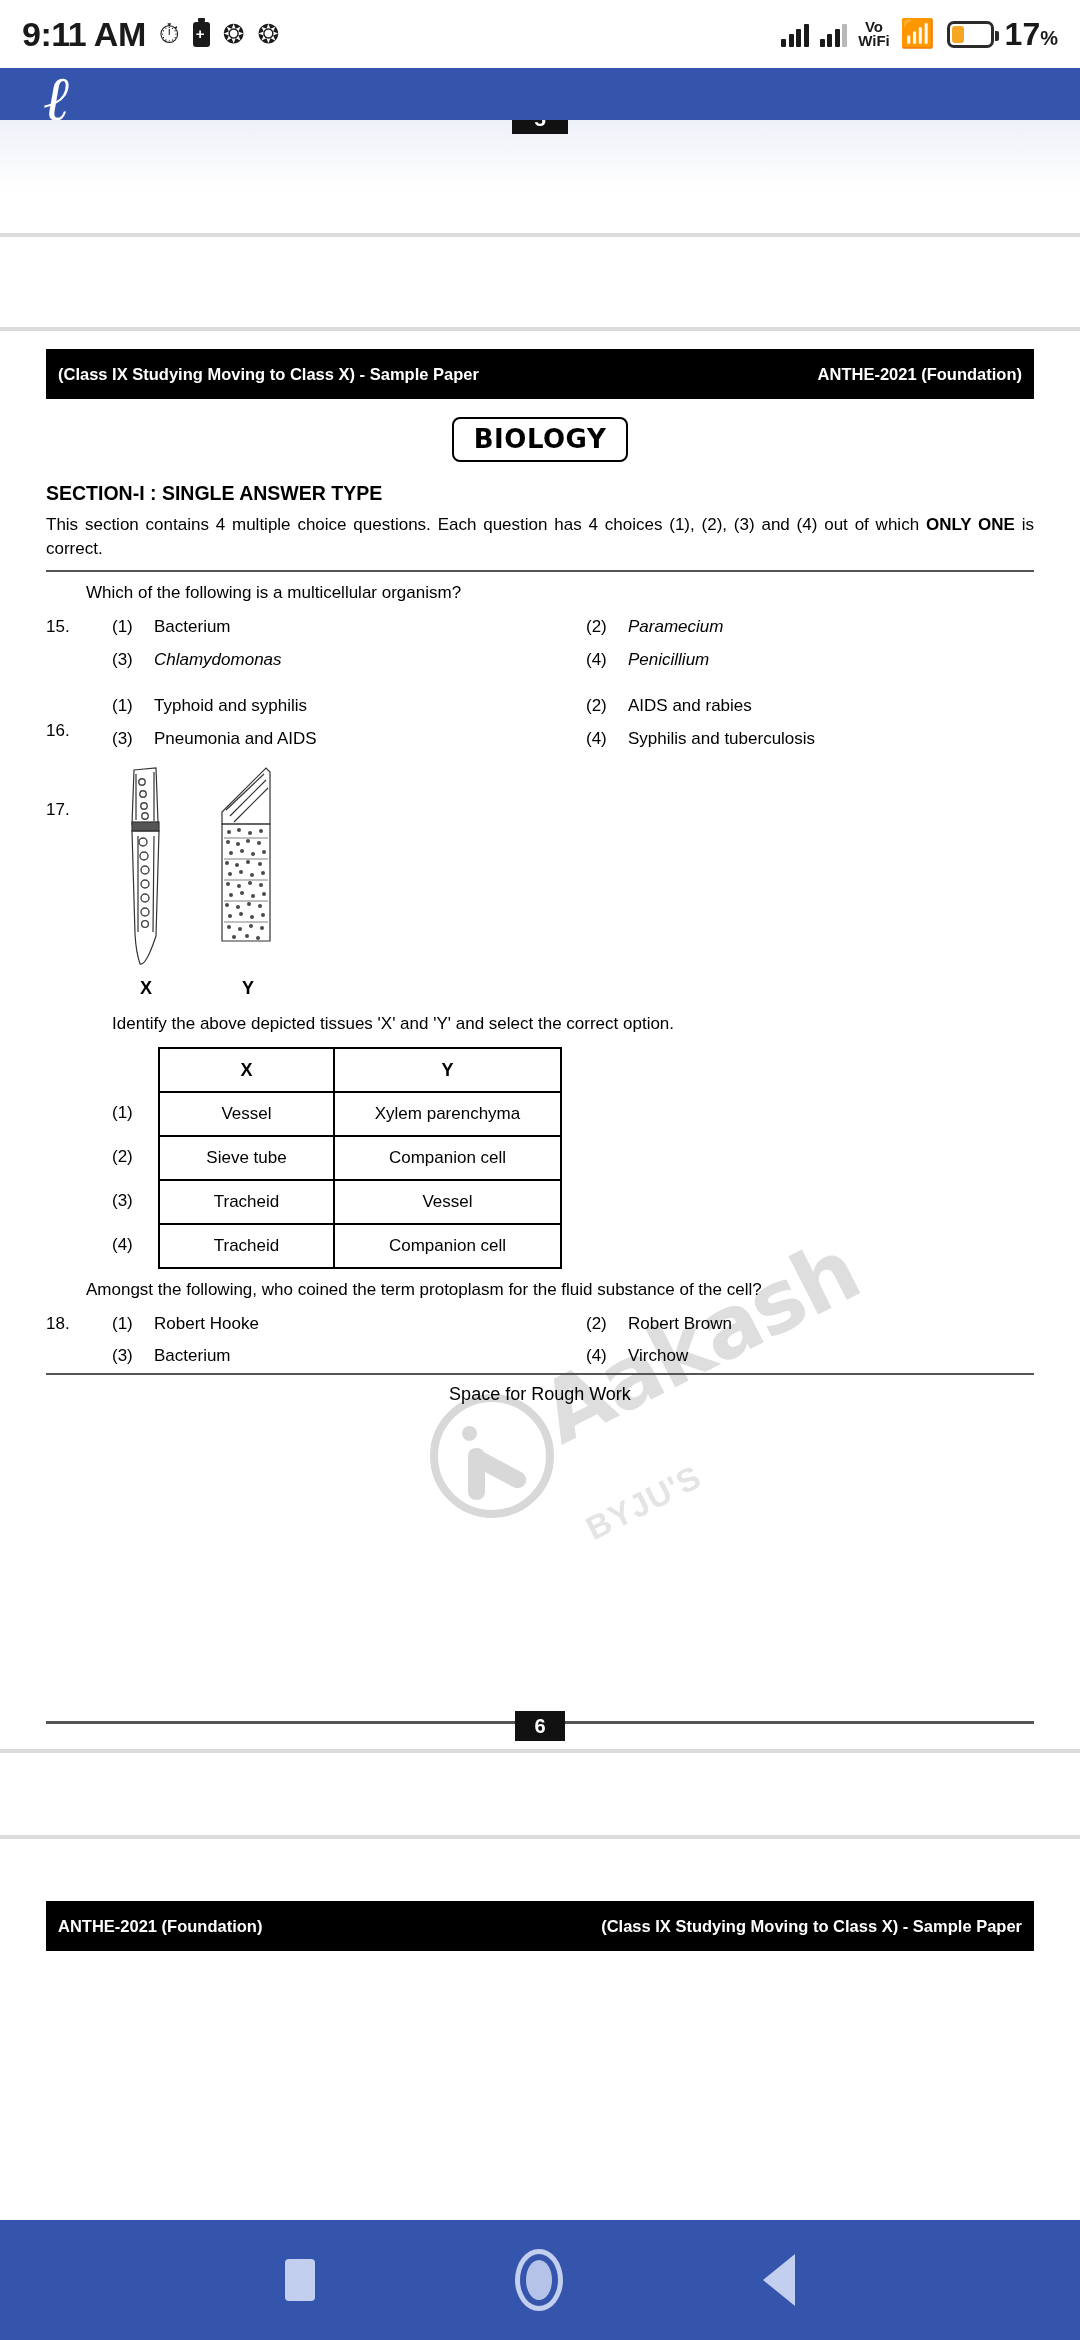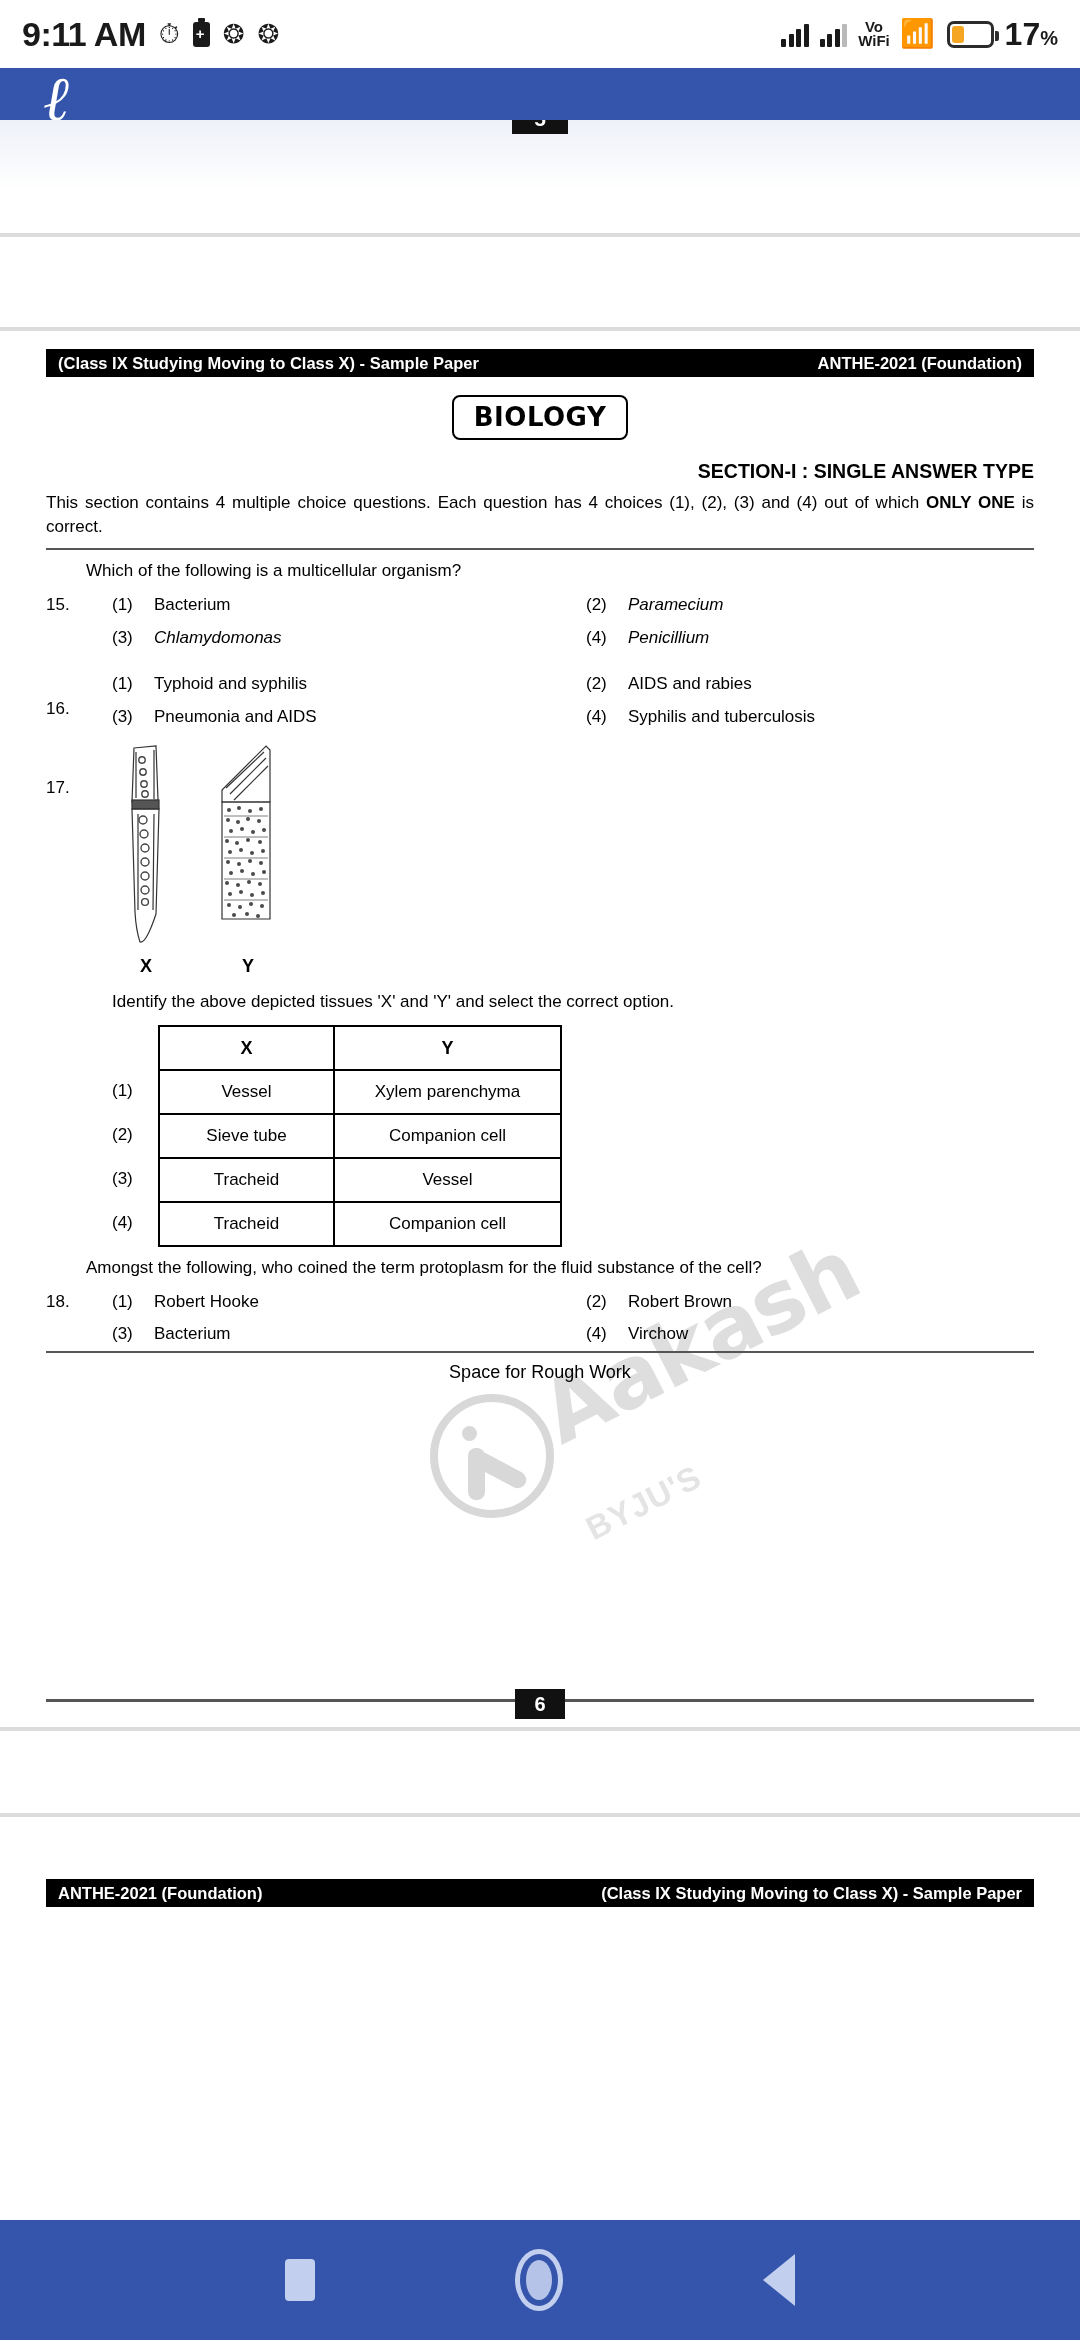--- a/index.html
+++ b/index.html
@@ -100,34 +100,34 @@
   }
   .wm-sub{
     position:absolute; left:150px; top:150px;
     transform:rotate(-27deg); transform-origin:left top;
     font-size:33px; font-weight:700; color:#e4e4e4;
     letter-spacing:1px;
   }
 
   .docheader{
     position:relative; z-index:2;
-    background:#000; color:#fff; height:28px;
+    background:#000; color:#fff; height:50px;
     display:flex; align-items:center; justify-content:space-between;
     padding:0 12px; font-size:16.5px; font-weight:bold;
     margin-top:18px;
   }
   .subject-wrap{display:flex; justify-content:center; margin-top:18px; position:relative; z-index:2;}
   .subject{
     border:2.5px solid #000; border-radius:8px; padding:5px 20px 6px;
     font-size:26px; font-weight:900; letter-spacing:.5px;
     font-family:"DejaVu Sans", sans-serif;
   }
 
   .section-title{
-    text-align:right; font-size:19.5px; font-weight:bold; margin-top:20px;
+    text-align:left; font-size:19.5px; font-weight:bold; margin-top:20px;
     position:relative; z-index:2;
   }
   .instr{
     font-size:17px; line-height:1.42; margin-top:8px; text-align:justify;
     position:relative; z-index:2;
   }
   .instr b{font-weight:bold;}
 
   .hrule{border:0; border-top:2px solid #555; margin-top:9px; position:relative; z-index:2;}
 

